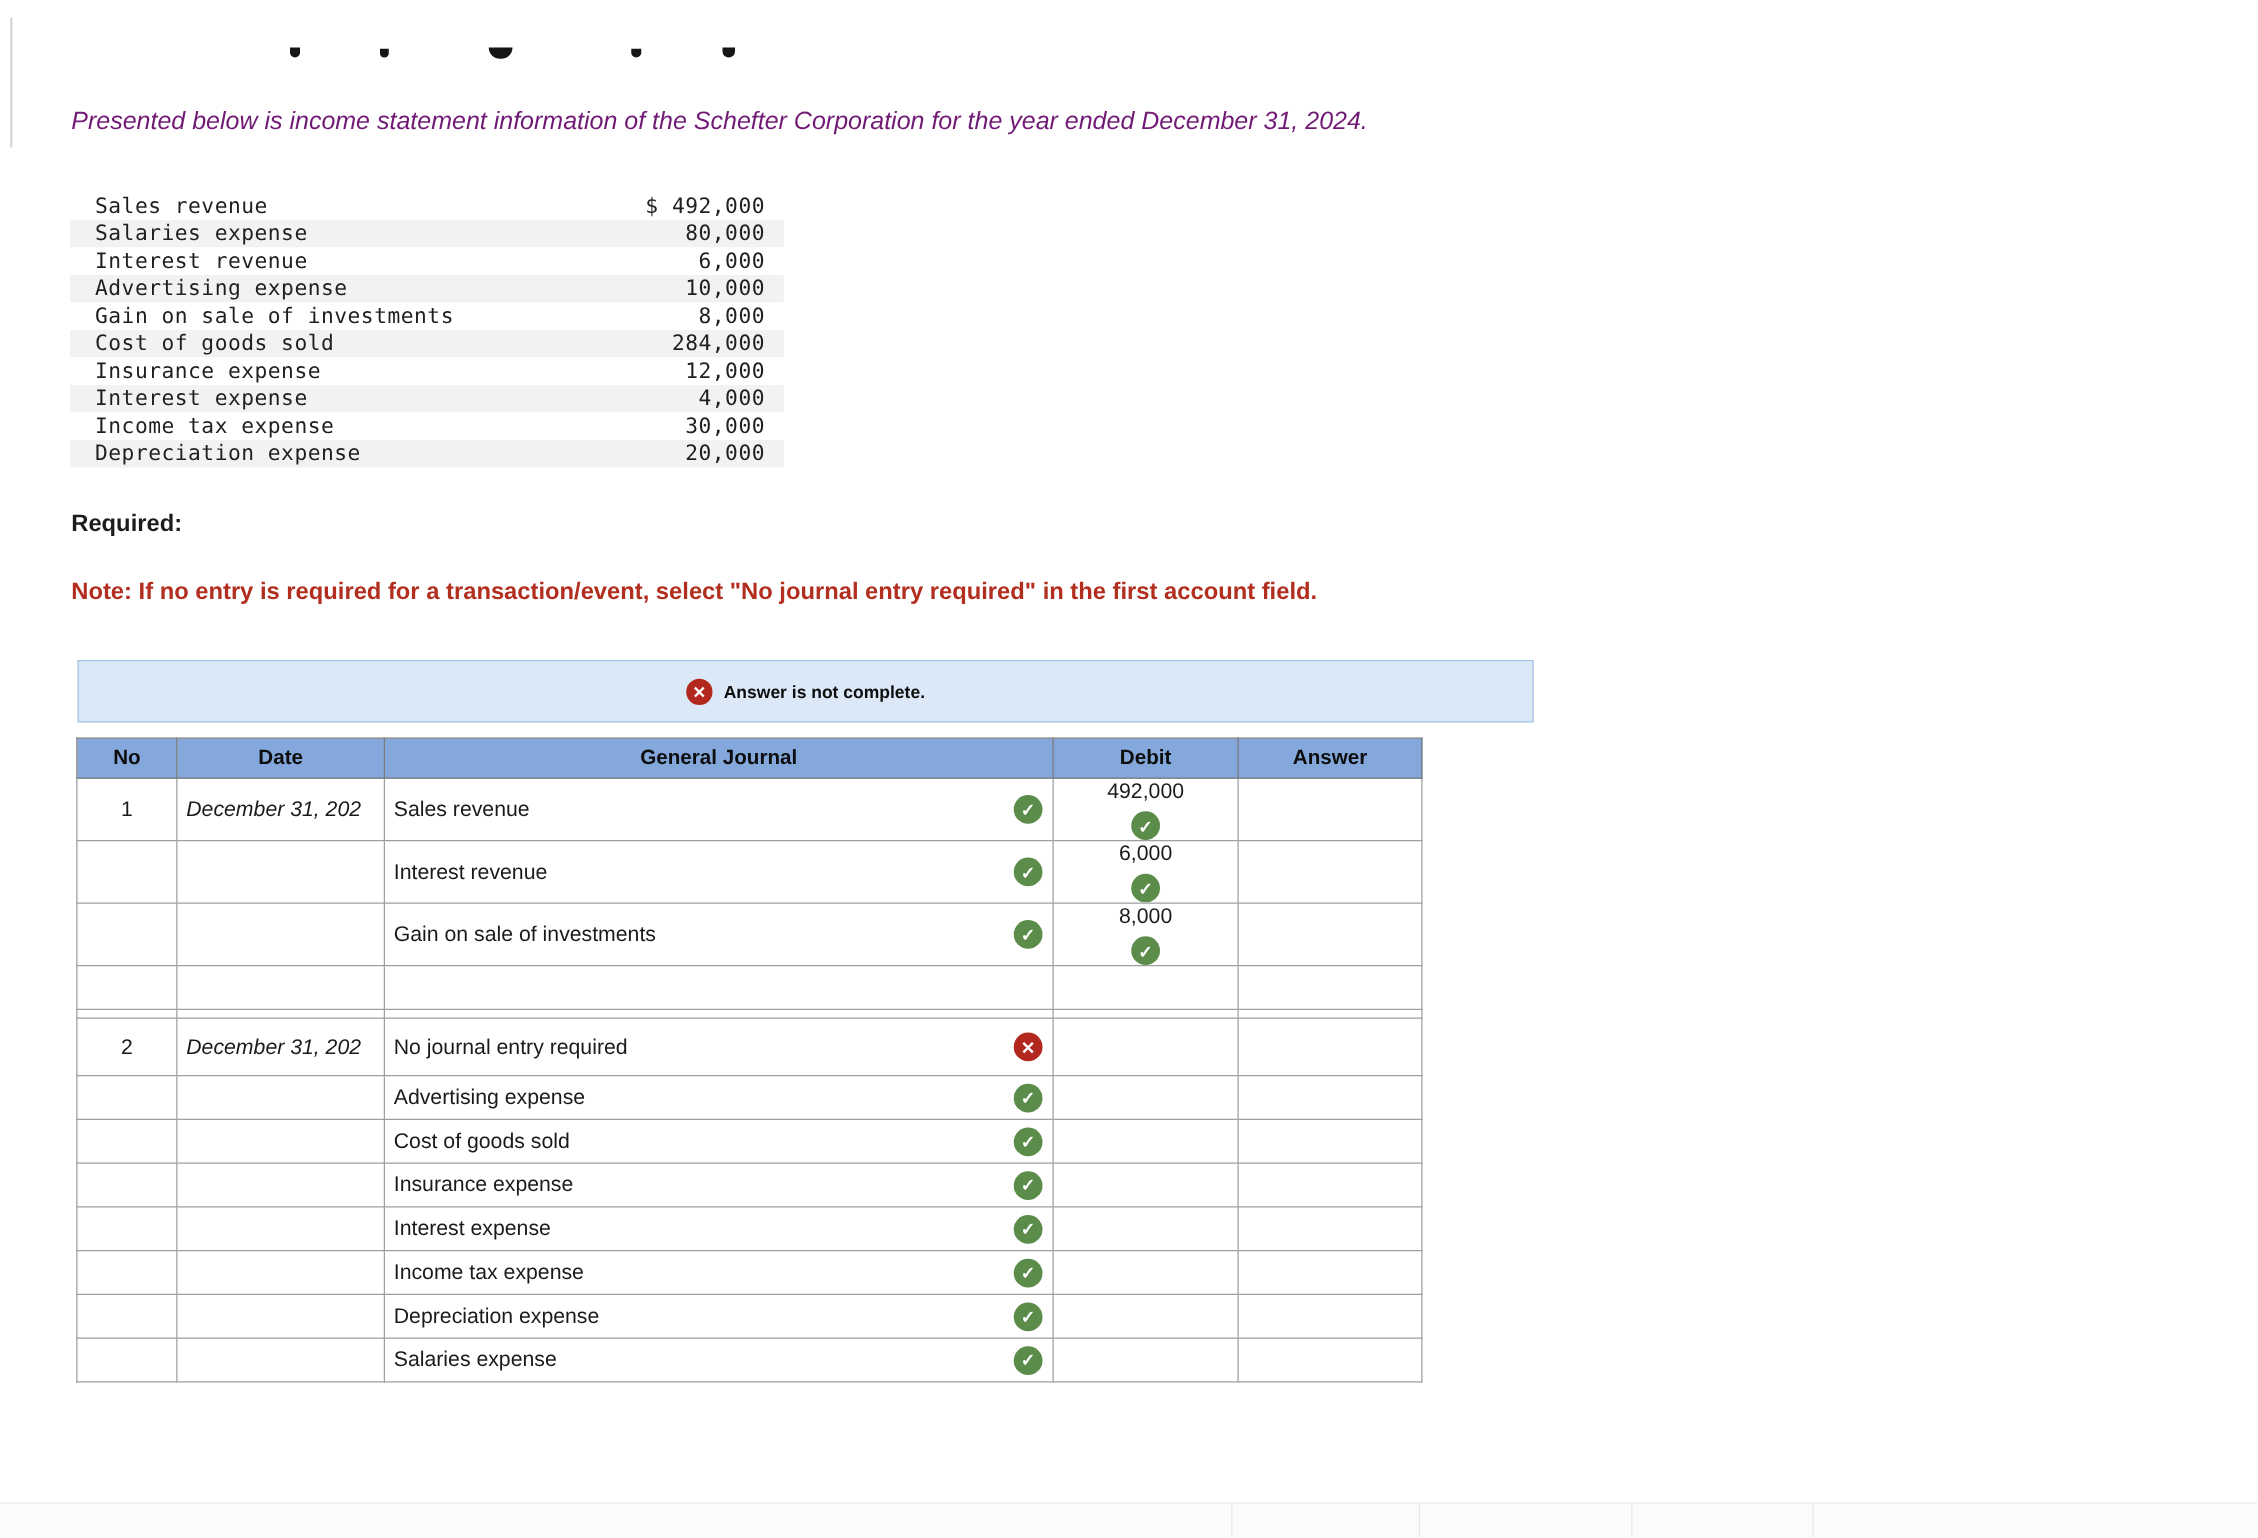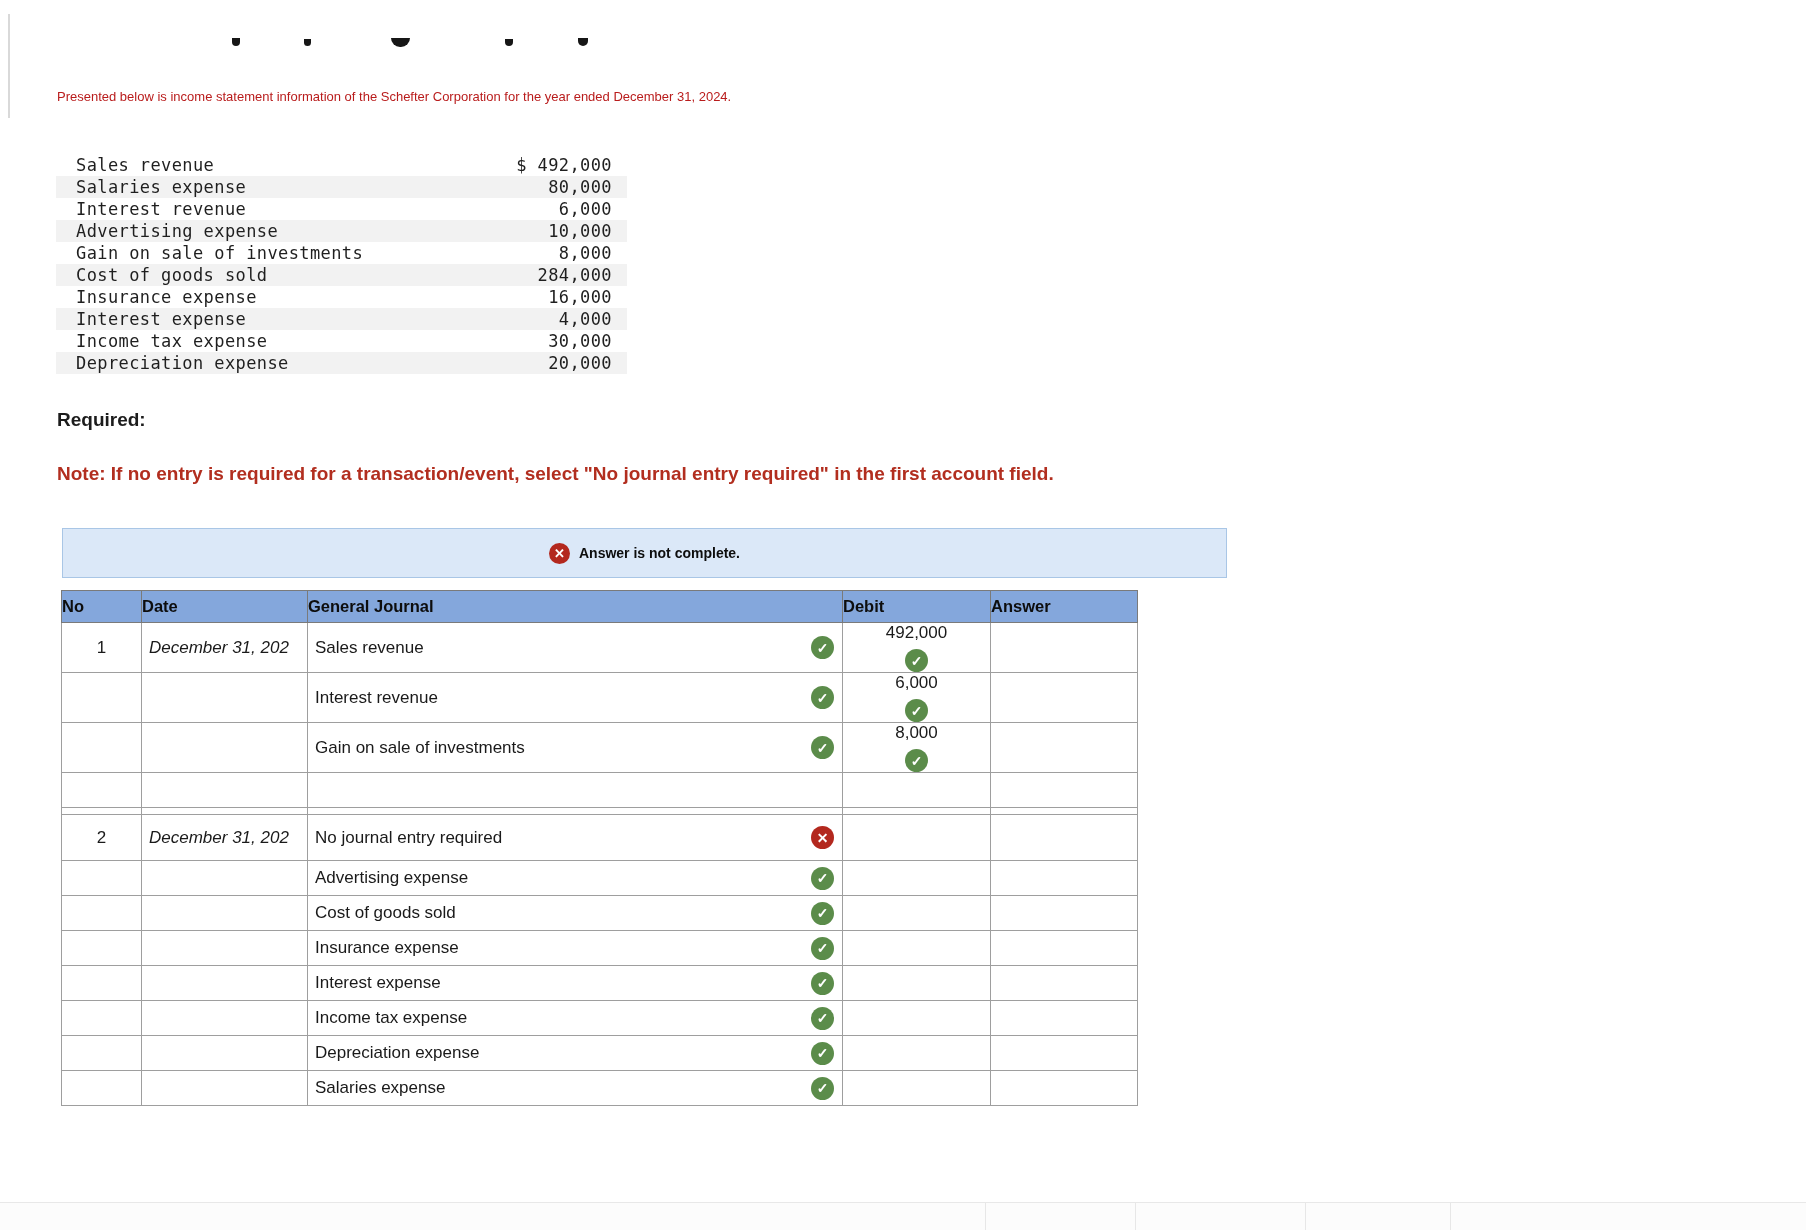--- a/index.html
+++ b/index.html
@@ -14,21 +14,21 @@
   }
   *{box-sizing:border-box;margin:0;padding:0;}
   html,body{background:#fff;}
   body{font-family:"Liberation Sans",sans-serif;color:#202124;}
   .page{position:relative;width:1806px;height:1230px;background:#fff;overflow:hidden;}
 
   
   .remnant{position:absolute;background:#161616;}
   .left-rule{position:absolute;left:8px;top:14px;width:2px;height:104px;background:#d9d9d9;}
 
-  .intro{position:absolute;left:57px;top:84px;width:1400px;font-size:13px;line-height:26px;color:#b91c1c;}
+  .intro{position:absolute;left:57px;top:84px;width:1400px;font-size:20px;line-height:26px;color:#701a75;font-style:italic;}
 
   
   .is-block{position:absolute;left:56px;top:154px;width:571px;
     font-family:"DejaVu Sans Mono",monospace;font-size:17px;letter-spacing:.4px;color:#1f1f1f;}
   .is-row{display:flex;align-items:center;height:22px;line-height:22px;padding:0 15px 0 20px;background:#fff;}
   .is-row.alt{background:#f2f2f2;}
   .is-label{flex:1 1 auto;white-space:nowrap;}
   .is-amount{flex:0 0 auto;text-align:right;white-space:nowrap;}
 
   .req-head{position:absolute;left:57px;top:409px;font-size:19px;font-weight:bold;color:#1c1c1c;}
@@ -45,21 +45,21 @@
     display:inline-flex;align-items:center;justify-content:center;
     color:#fff;font-size:14px;font-weight:bold;line-height:1;}
   .icon-circle.ok{background:var(--success-green);}
   .icon-circle.err{background:var(--error-red);}
   .banner .icon-circle{width:21px;height:21px;font-size:13px;}
 
   
   table.journal{position:absolute;left:61px;top:590px;width:1076px;
     border-collapse:collapse;table-layout:fixed;border:1px solid #6f6f6f;}
   table.journal th{height:32px;background:var(--header-blue);border:1px solid #7a7a7a;
-    font-size:16.5px;font-weight:bold;color:#0d0d0d;text-align:left;}
+    font-size:16.5px;font-weight:bold;color:#0d0d0d;text-align:center;}
   table.journal td{border:1px solid #9e9e9e;font-size:17px;color:#1a1a1a;
     padding:0;vertical-align:middle;overflow:hidden;background:#fff;}
   tr.entry-head td{height:46px;}
   tr.entry-row td{height:35px;}
   tr.sep td{height:7px;}
   td.c-no{text-align:center;}
   td.c-date{white-space:nowrap;}
   .date-inner{padding-left:7px;white-space:nowrap;overflow:hidden;font-style:italic;}
   .gj-inner{display:flex;align-items:center;height:100%;padding:0 8px 0 7px;}
   .gj-label{flex:1 1 auto;white-space:nowrap;overflow:hidden;}
@@ -108,21 +108,21 @@
         <div class="is-row">
           <span class="is-label">Gain on sale of investments</span>
           <span class="is-amount">8,000</span>
         </div>
         <div class="is-row alt">
           <span class="is-label">Cost of goods sold</span>
           <span class="is-amount">284,000</span>
         </div>
         <div class="is-row">
           <span class="is-label">Insurance expense</span>
-          <span class="is-amount">16,000</span>
+          <span class="is-amount">12,000</span>
         </div>
         <div class="is-row alt">
           <span class="is-label">Interest expense</span>
           <span class="is-amount">4,000</span>
         </div>
         <div class="is-row">
           <span class="is-label">Income tax expense</span>
           <span class="is-amount">30,000</span>
         </div>
         <div class="is-row alt">

